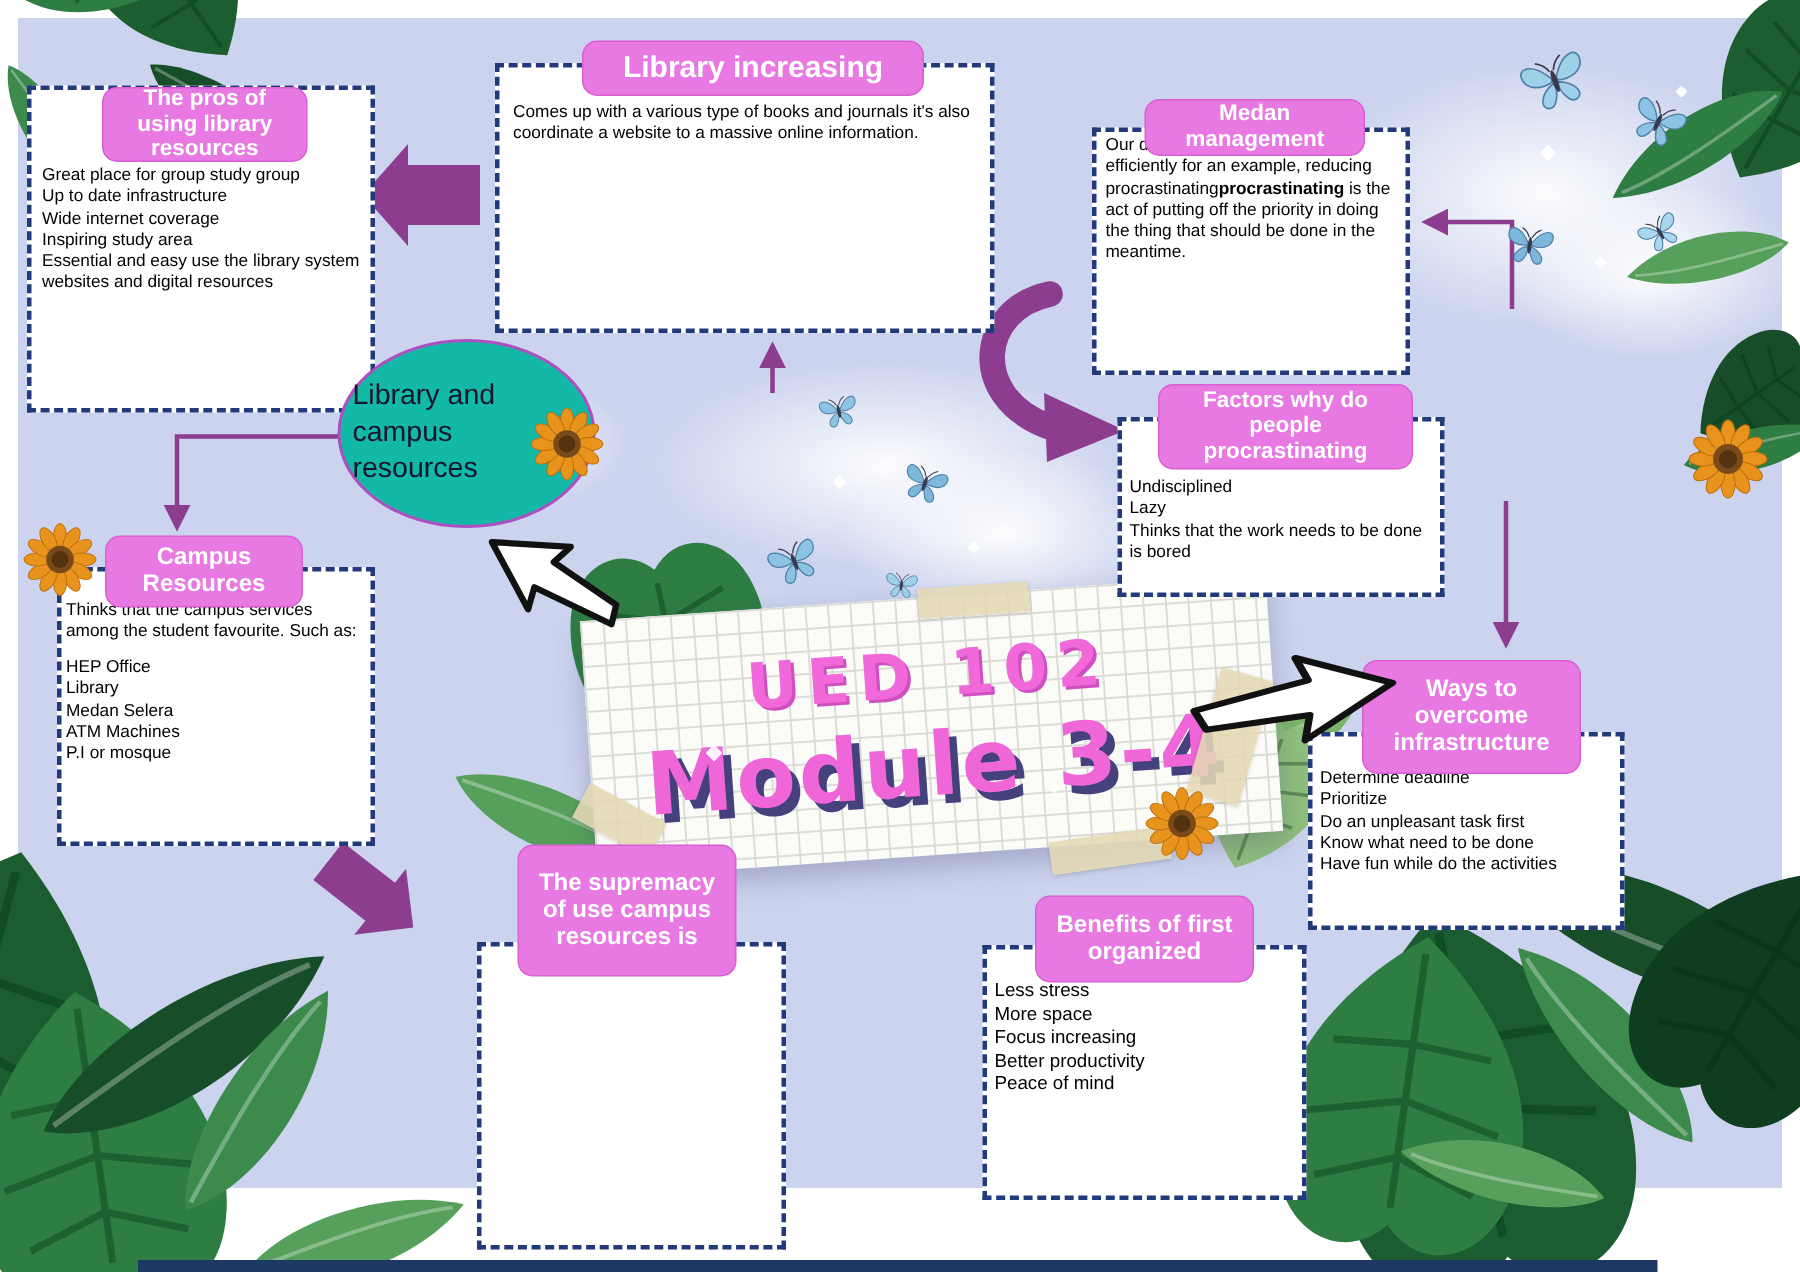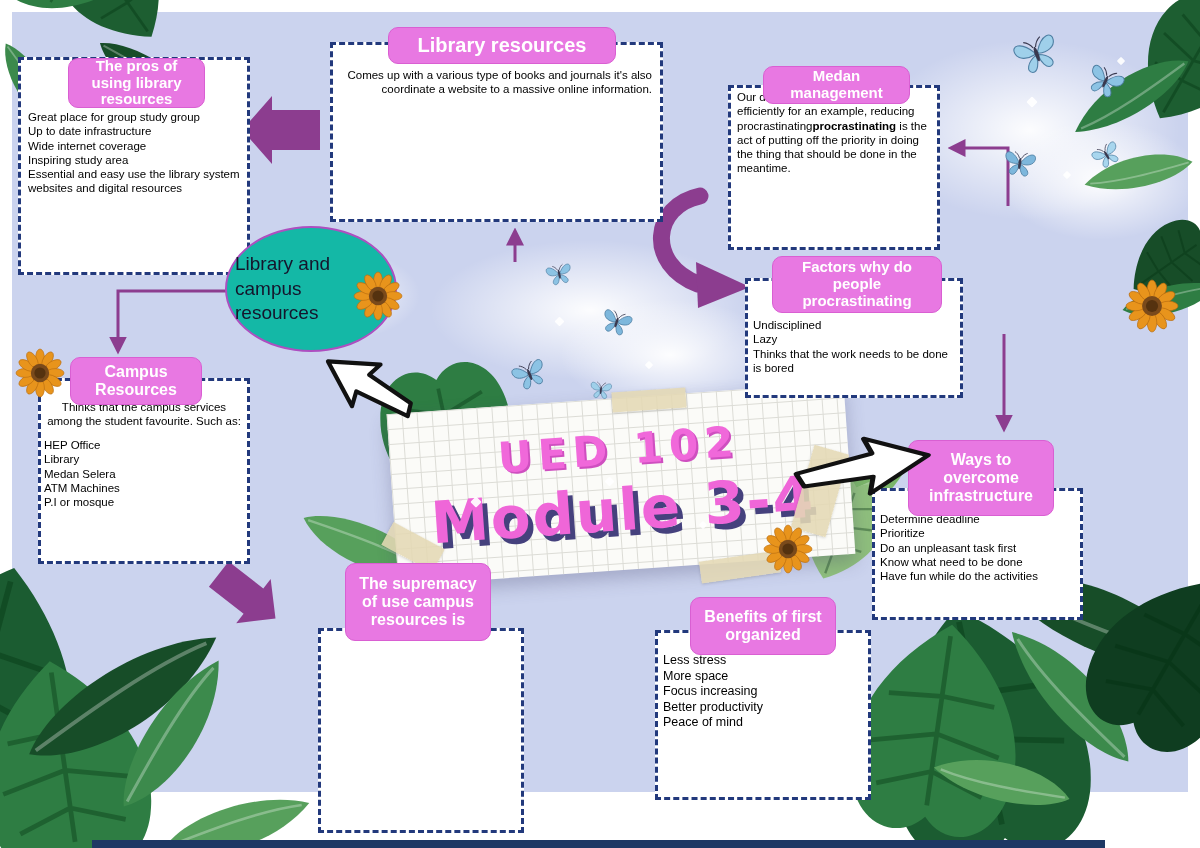--- a/index.html
+++ b/index.html
@@ -148,44 +148,44 @@
 
   <div class="box" style="left:18px;top:57px;width:232px;height:218px"></div>
   <div class="bodytext" style="left:28px;top:110px;width:218px">Great place for group study group
 Up to date infrastructure
 Wide internet coverage
 Inspiring study area
 Essential and easy use the library system websites and digital resources</div>
   <div class="pill" style="left:68px;top:58px;width:137px;height:50px;font-size:15px">The pros of using library resources</div>
 
   <div class="box" style="left:330px;top:42px;width:333px;height:180px"></div>
-  <div class="bodytext" style="left:342px;top:68px;width:310px;text-align:right">Comes up with a various type of books and journals it's also coordinate a website to a massive online information.</div>
-  <div class="pill" style="left:388px;top:27px;width:228px;height:37px;font-size:20px">Library resources</div>
+  <div class="bodytext" style="left:342px;top:68px;width:310px;text-align:left">Comes up with a various type of books and journals it's also coordinate a website to a massive online information.</div>
+  <div class="pill" style="left:388px;top:27px;width:228px;height:37px;font-size:20px">Library increasing</div>
 
   <div class="box" style="left:728px;top:85px;width:212px;height:165px"></div>
   <div class="bodytext" style="left:737px;top:90px;width:196px"><span>Our daily life to manage our time efficiently for an example, reducing procrastinating</span><b>procrastinating</b><span> is the act of putting off the priority in doing the thing that should be done in the meantime.</span></div>
   <div class="pill" style="left:763px;top:66px;width:147px;height:38px;font-size:15px">Medan management</div>
 
   <div class="box" style="left:745px;top:278px;width:218px;height:120px"></div>
   <div class="bodytext" style="left:753px;top:318px;width:200px">Undisciplined
 Lazy
 Thinks that the work needs to be done is bored</div>
   <div class="pill" style="left:772px;top:256px;width:170px;height:57px;font-size:15px">Factors why do people procrastinating</div>
 
   <div class="box" style="left:38px;top:378px;width:212px;height:186px"></div>
-  <div class="bodytext" style="left:44px;top:400px;width:200px;text-align:center">Thinks that the campus services among the student favourite. Such as:</div>
+  <div class="bodytext" style="left:44px;top:400px;width:200px;">Thinks that the campus services among the student favourite. Such as:</div>
   <div class="bodytext" style="left:44px;top:438px;width:200px">HEP Office
 Library
 Medan Selera
 ATM Machines
 P.I or mosque</div>
   <div class="pill" style="left:70px;top:357px;width:132px;height:48px;font-size:16px">Campus Resources</div>
 
   <div class="box" style="left:318px;top:628px;width:206px;height:205px"></div>
-  <div class="pill" style="left:345px;top:563px;width:146px;height:78px;font-size:16px">The supremacy of use campus resources is</div>
+  <div class="pill" style="left:345px;top:563px;width:146px;height:88px;font-size:16px">The supremacy of use campus resources is</div>
 
   <div class="box" style="left:655px;top:630px;width:216px;height:170px"></div>
   <div class="bodytext" style="left:663px;top:653px;width:200px;font-size:12.5px">Less stress
 More space
 Focus increasing
 Better productivity
 Peace of mind</div>
   <div class="pill" style="left:690px;top:597px;width:146px;height:58px;font-size:16px">Benefits of first organized</div>
 
   <div class="box" style="left:872px;top:488px;width:211px;height:132px"></div>

